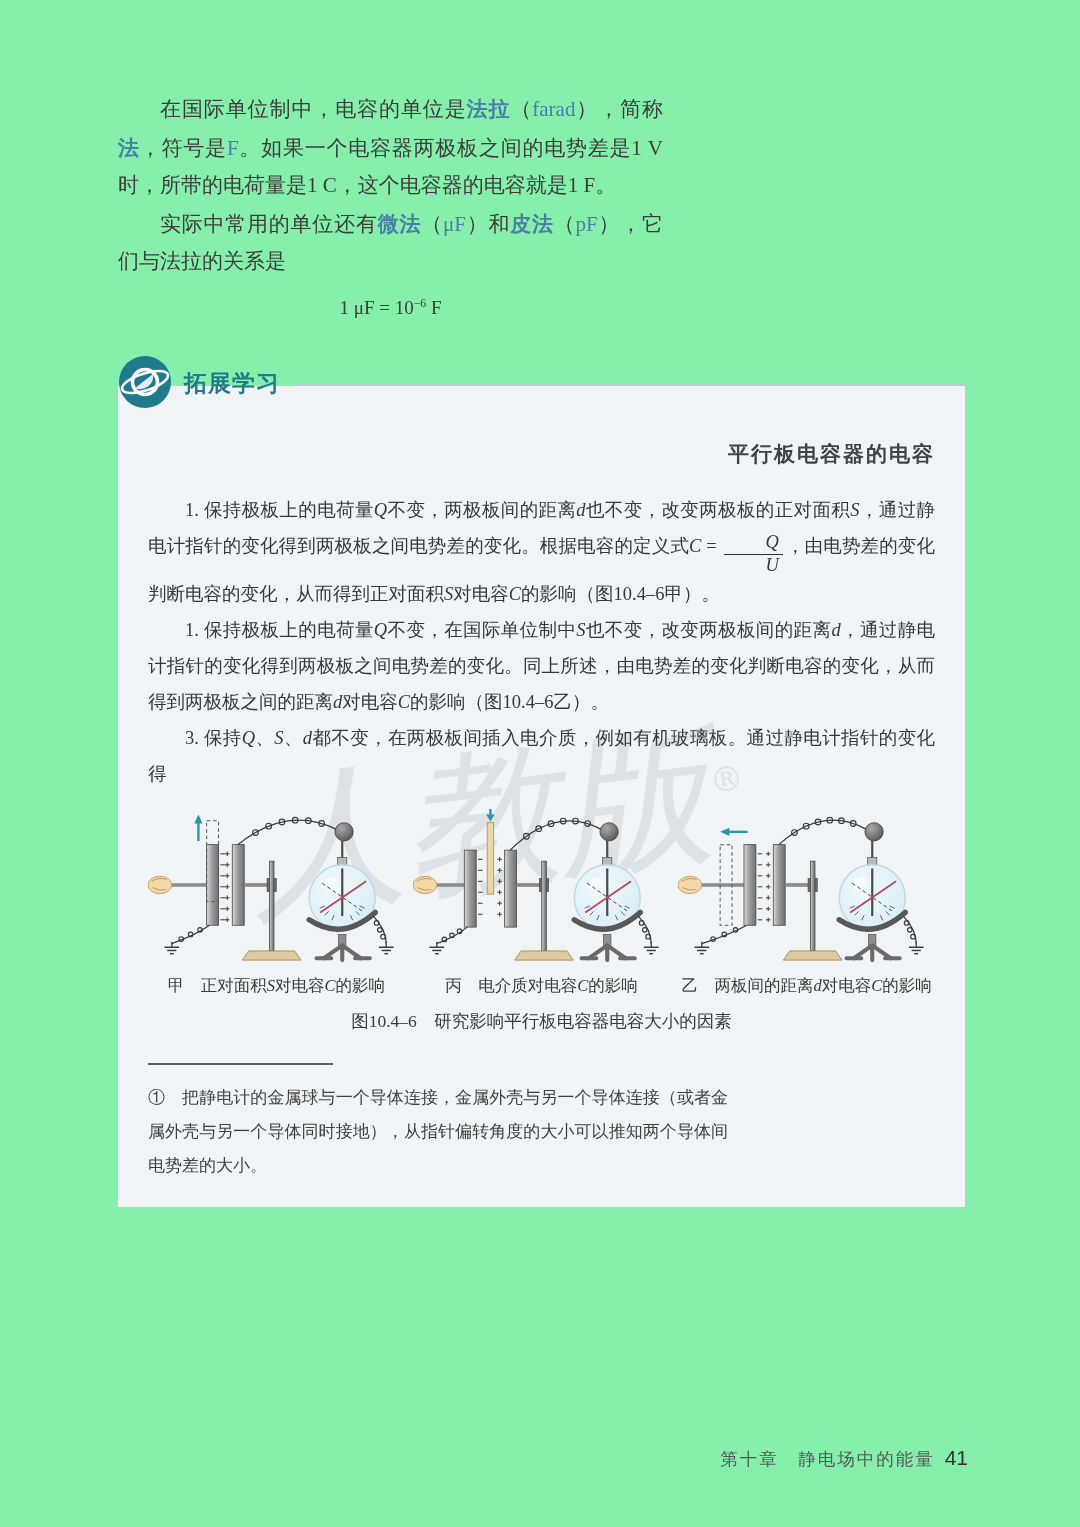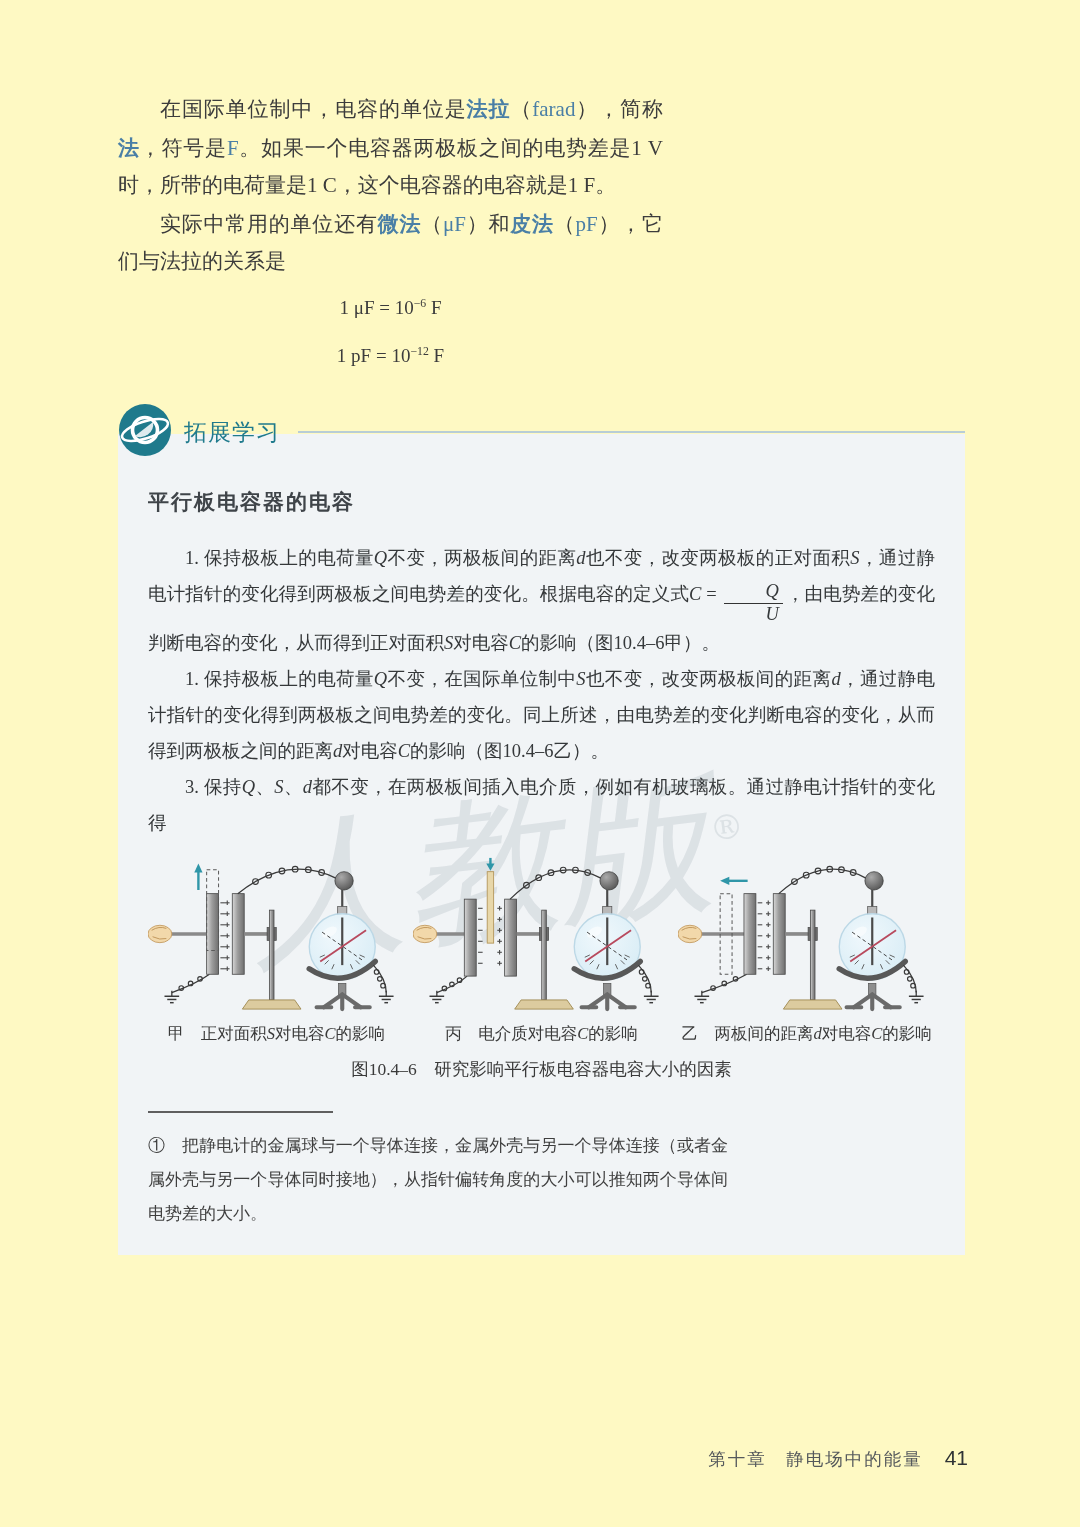--- a/index.html
+++ b/index.html
@@ -1,61 +1,61 @@
 <!DOCTYPE html>
 <html style="--accent: #4a7fa6; --teal: #1f7a8c; --boxbg: #f1f4f6; --rule: #b8cdd6; --text: #3c3c3c; --arrow: #2f96a8;"><head>
 <meta charset="utf-8">
 <style>
   :root{
     --accent:#4a7fa6; --teal:#1f7a8c; --boxbg:#f1f4f6; --rule:#b8cdd6;
     --text:#3c3c3c; --arrow:#2f96a8;
   }
   html,body{margin:0;padding:0;background:#e9e9e9;}
-  .page{width:1080px;height:1527px;margin:0 auto;background:#fef9c3;position:relative;
+  .page{width:1080px;height:1527px;margin:0 auto;background:#86efac;position:relative;
         overflow:hidden;color:var(--text);font-family:"Liberation Serif","DejaVu Serif",serif;}
 
   
   .intro{padding:90px 0 0 118px;width:545px;}
   .body-para{margin:0;font-size:21px;line-height:37.5px;text-align:justify;text-indent:2em;}
   .formula{font-size:19px;line-height:42px;text-align:center;margin:2px 0;}
   sup{font-size:.62em;}
   .term{color:var(--accent);font-weight:bold;font-family:"Liberation Sans","DejaVu Sans",sans-serif;}
   .blue{color:var(--accent);}
   .i{font-style:italic;}
 
   
   .exp-header{margin:26px 0 0 118px;width:847px;display:flex;align-items:center;gap:12px;
               position:relative;z-index:2;}
-  .exp-label{font-family:"Liberation Sans","DejaVu Sans",sans-serif;font-weight:normal;
+  .exp-label{font-family:"Liberation Sans","DejaVu Sans",sans-serif;font-weight:bold;
              font-size:23px;color:var(--teal);letter-spacing:1px;}
   .exp-rule{flex:1;height:2px;background:var(--rule);margin-left:6px;}
 
   
   .exp-box{margin:-27px 0 0 118px;width:847px;box-sizing:border-box;background:var(--boxbg);
            padding:48px 30px 10px;position:relative;}
-  .exp-box h3{margin:6px 0 24px;text-align:left;font-family:"Liberation Sans","DejaVu Sans",sans-serif;
+  .exp-box h3{margin:6px 0 24px;text-align:right;font-family:"Liberation Sans","DejaVu Sans",sans-serif;
               font-weight:600;font-size:21px;color:#3f4449;letter-spacing:2px;}
   .exp-para{margin:0;font-size:18.5px;line-height:36px;text-align:justify;text-indent:2em;color:#35383a;position:relative;z-index:1;}
   .frac{display:inline-block;vertical-align:-1.05em;text-align:center;line-height:1.08;font-style:italic;margin:0 3px;}
   .frac .fn{display:block;border-bottom:1.3px solid #333;padding:0 4px 1px;}
   .frac .fd{display:block;padding-top:1px;}
 
   
   .figures{display:flex;justify-content:space-between;margin-top:16px;position:relative;z-index:1;}
   .figures figure{margin:0;width:32.6%;}
   .fig-art svg{width:100%;height:auto;display:block;}
   .figures figcaption{text-align:center;font-size:16.5px;margin-top:2px;color:#3a3a3a;}
   .fig-label{text-align:center;font-size:17.5px;margin-top:12px;color:#3a3a3a;position:relative;z-index:1;}
 
   
   .fn-rule{width:185px;height:2px;background:#5f5f5f;margin:30px 0 16px 0;}
   .footnote{font-size:17px;line-height:34px;width:580px;margin:0 0 14px;text-align:justify;color:#3f3f3f;position:relative;z-index:1;}
 
   
-  .page-footer{position:absolute;right:112px;bottom:56px;display:flex;align-items:baseline;gap:22px;}
+  .page-footer{position:absolute;right:112px;bottom:56px;display:flex;align-items:baseline;gap:10px;}
   .chapter{font-size:17.5px;color:#55595c;letter-spacing:2px;}
   .pageno{font-size:21px;color:#2f3335;font-family:"Liberation Sans","DejaVu Sans",sans-serif;}
 
   
   .watermark{position:absolute;left:130px;top:330px;font-size:155px;font-style:italic;
              color:rgba(158,170,178,.25);transform:rotate(-7deg);white-space:nowrap;
              pointer-events:none;z-index:0;font-family:"DejaVu Serif",serif;}
   .watermark sup{font-size:34px;}
 
   
@@ -84,21 +84,20 @@
 </style>
 </head>
 <body>
 
 <div class="page">
 
   <section class="intro">
     <p class="body-para"><span>在国际单位制中，电容的单位是</span><span class="term">法拉</span><span>（</span><span class="blue">farad</span><span>），简称</span><span class="term">法</span><span>，符号是</span><span class="blue">F</span><span>。如果一个电容器两极板之间的电势差是1 V时，所带的电荷量是1 C，这个电容器的电容就是1 F。</span></p>
     <p class="body-para"><span>实际中常用的单位还有</span><span class="term">微法</span><span>（</span><span class="blue">μF</span><span>）和</span><span class="term">皮法</span><span>（</span><span class="blue">pF</span><span>），它们与法拉的关系是</span></p>
     <div class="formula"><span>1 μF = 10</span><sup>−6</sup><span> F</span></div>
-    <div class="formula"><span>1 pF = 10</span><sup>−12</sup><span> F</span></div>
   </section>
 
   <div class="exp-header">
     <span>
       <svg viewBox="0 0 54 54" width="54" height="54" aria-hidden="true">
         <circle cx="27" cy="27" r="26" fill="var(--teal)"></circle>
         <circle cx="27" cy="27" r="12.5" fill="none" stroke="#fff" stroke-width="3.6"></circle>
         <path d="M17 33 a13 13 0 0 0 18 -14" fill="#fff" opacity=".85"></path>
         <ellipse cx="27" cy="27" rx="24" ry="8.5" fill="none" stroke="#fff" stroke-width="2.6" transform="rotate(-18 27 27)"></ellipse>
       </svg>

